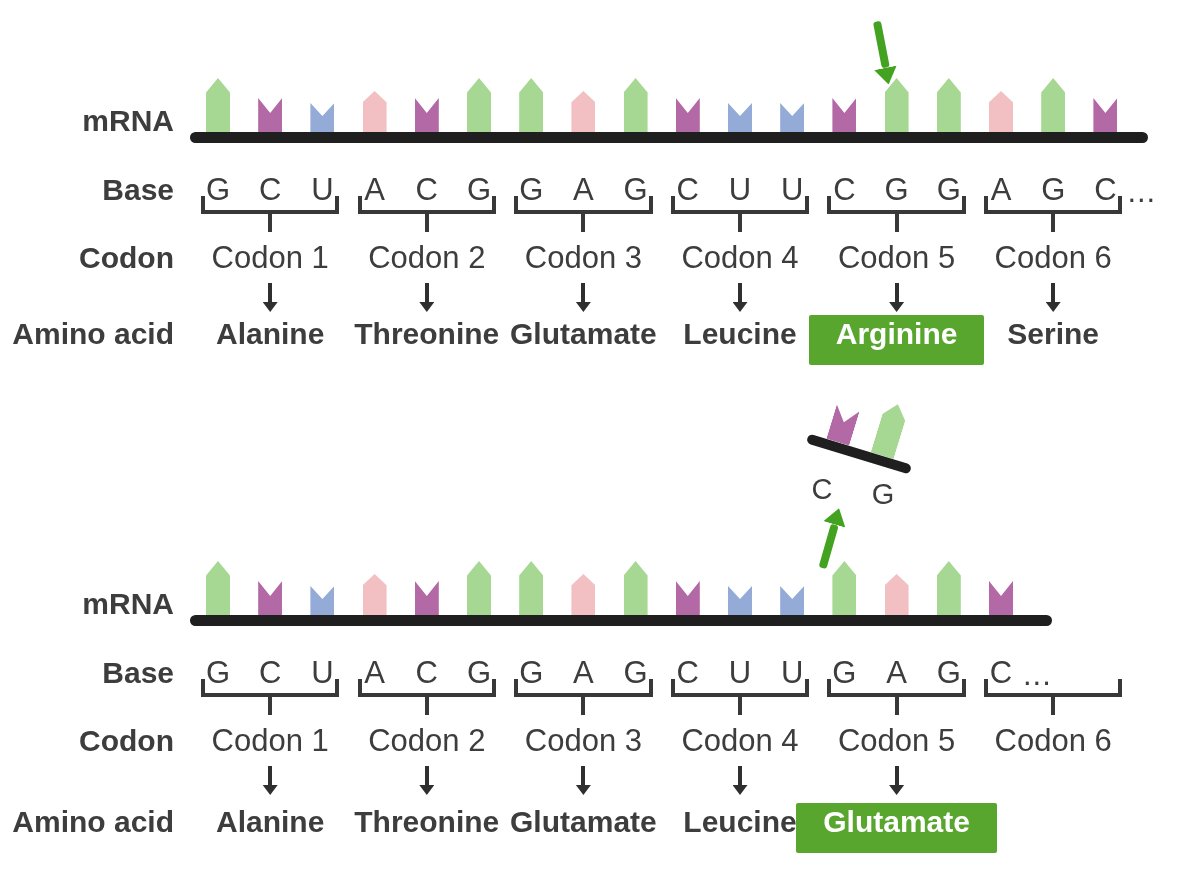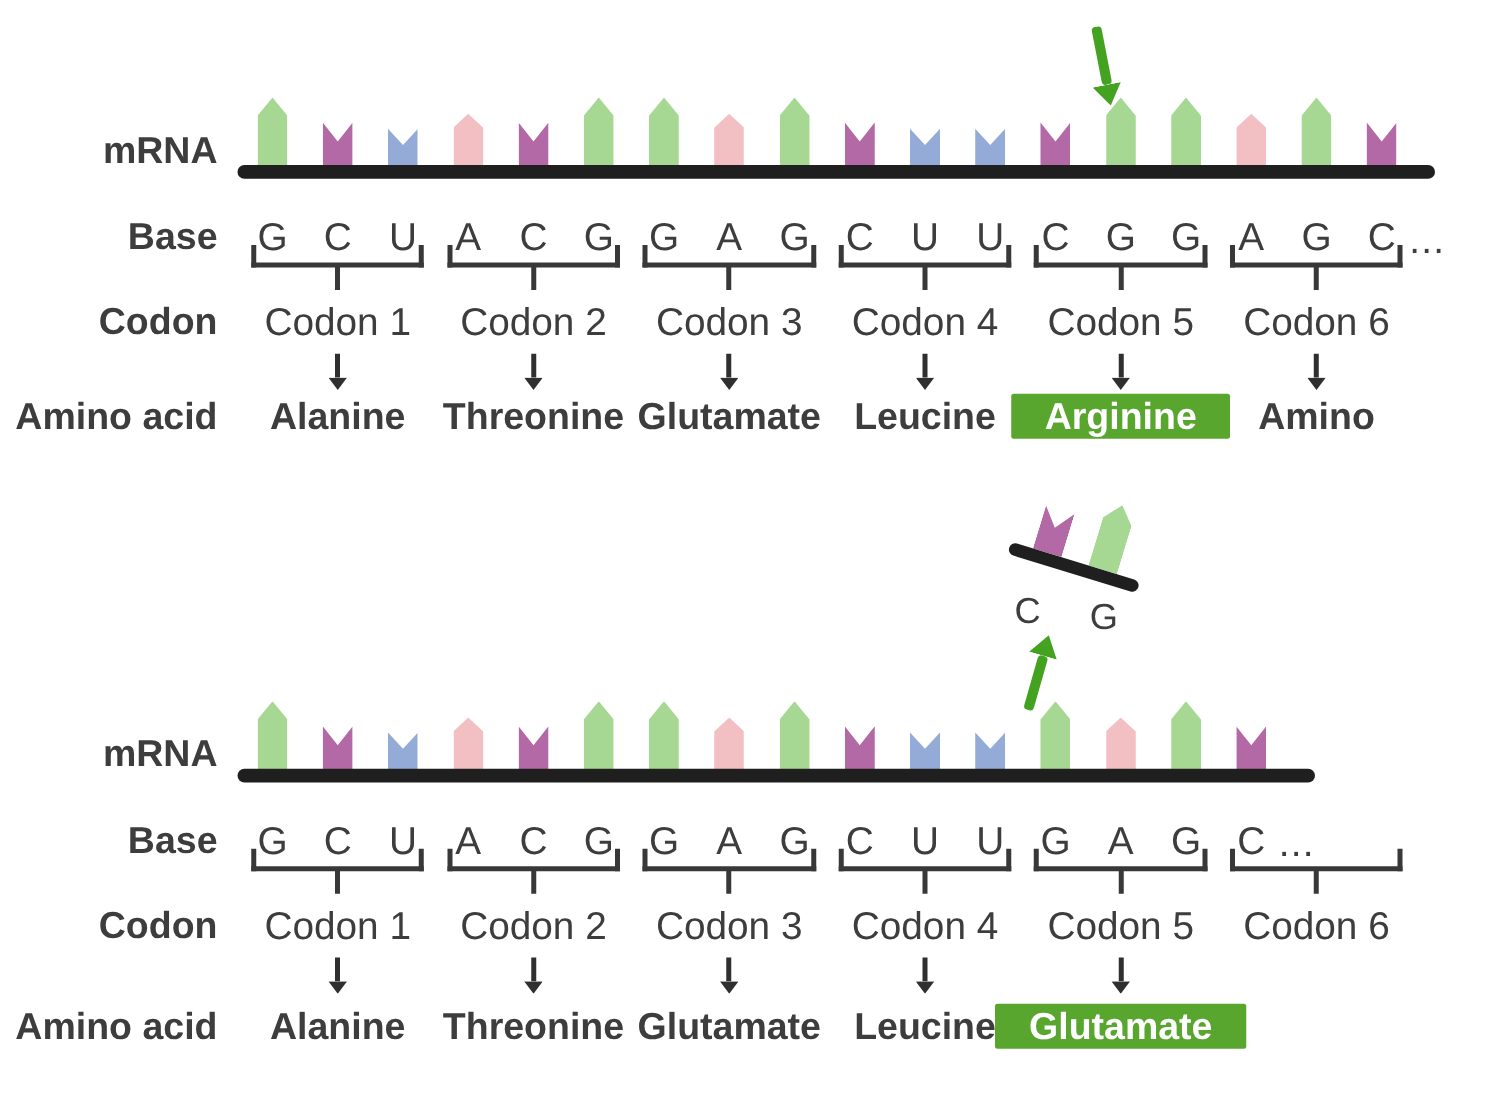--- a/index.html
+++ b/index.html
@@ -37,21 +37,21 @@
   }
   .black-arrow{position:absolute;width:16px;display:flex;flex-direction:column;align-items:center;}
   .black-arrow .shaft{width:4px;height:19px;background:var(--c-arrow,#2f2f2f);}
   .black-arrow .head{width:15px;height:10px;background:var(--c-arrow,#2f2f2f);clip-path:polygon(50% 100%,0 0,100% 0);}
   .amino{
     position:absolute;width:240px;text-align:center;height:40px;line-height:40px;
     font-size:30px;font-weight:700;white-space:nowrap;
   }
   .amino .badge{
     display:inline-block;background:var(--c-highlight,#58a62e);color:#fff;
-    padding:0 27px;line-height:38px;height:36px;border-radius:2px;
+    padding:0 27px;line-height:38px;height:50px;border-radius:2px;
   }
   .green-arrow{position:absolute;display:flex;flex-direction:column;align-items:center;}
   .ga-shaft{width:8px;background:var(--c-green-arrow,#43a220);border-radius:3px;}
   .ga-head-down{width:23px;height:17px;background:var(--c-green-arrow,#43a220);clip-path:polygon(50% 100%,0 0,100% 0);}
   .ga-head-up{width:23px;height:17px;background:var(--c-green-arrow,#43a220);clip-path:polygon(50% 0,0 100%,100% 100%);}
   .frag-line{position:absolute;left:805px;top:449px;width:108px;height:10px;border-radius:5px;
     background:var(--c-strand,#1f1f1f);transform:rotate(17deg);z-index:3;}
   .frag-label{position:absolute;width:40px;height:34px;text-align:center;line-height:34px;font-size:29px;font-weight:400;}
 </style>
 </head>
@@ -143,21 +143,21 @@
           <div class="head"></div>
         </div>
         <div class="amino" style="left: 776.6px; top: 314px;"><span class="badge">Arginine</span></div>
         <div class="bracket" style="left: 984px; top: 196px; width: 138.4px;"></div>
         <div class="bracket-stem" style="left: 1051.2px; top: 213px; height: 19px;"></div>
         <div class="codon-label" style="left: 973.2px; top: 241px;">Codon 6</div>
         <div class="black-arrow" style="left: 1045.2px; top: 283px;">
           <div class="shaft"></div>
           <div class="head"></div>
         </div>
-        <div class="amino" style="left: 933.2px; top: 314px;">Amino</div>
+        <div class="amino" style="left: 933.2px; top: 314px;">Serine</div>
       </div>
       <div>
         <div class="row-label" style="top: 587px;">mRNA</div>
         <div class="row-label" style="top: 656px;">Base</div>
         <div class="row-label" style="top: 724px;">Codon</div>
         <div class="row-label" style="top: 805px;">Amino acid</div>
         <div class="nt nt-pent" style="left: 206px; top: 561px; width: 24px; height: 56px; background: rgb(166, 216, 147);"></div>
         <div class="nt nt-notch" style="left: 258.2px; top: 581px; width: 24px; height: 36px; background: rgb(178, 105, 165);"></div>
         <div class="nt nt-notch" style="left: 310.4px; top: 586px; width: 24px; height: 31px; background: rgb(147, 171, 214);"></div>
         <div class="nt nt-pent" style="left: 362.6px; top: 574px; width: 24px; height: 43px; background: rgb(242, 192, 194);"></div>

